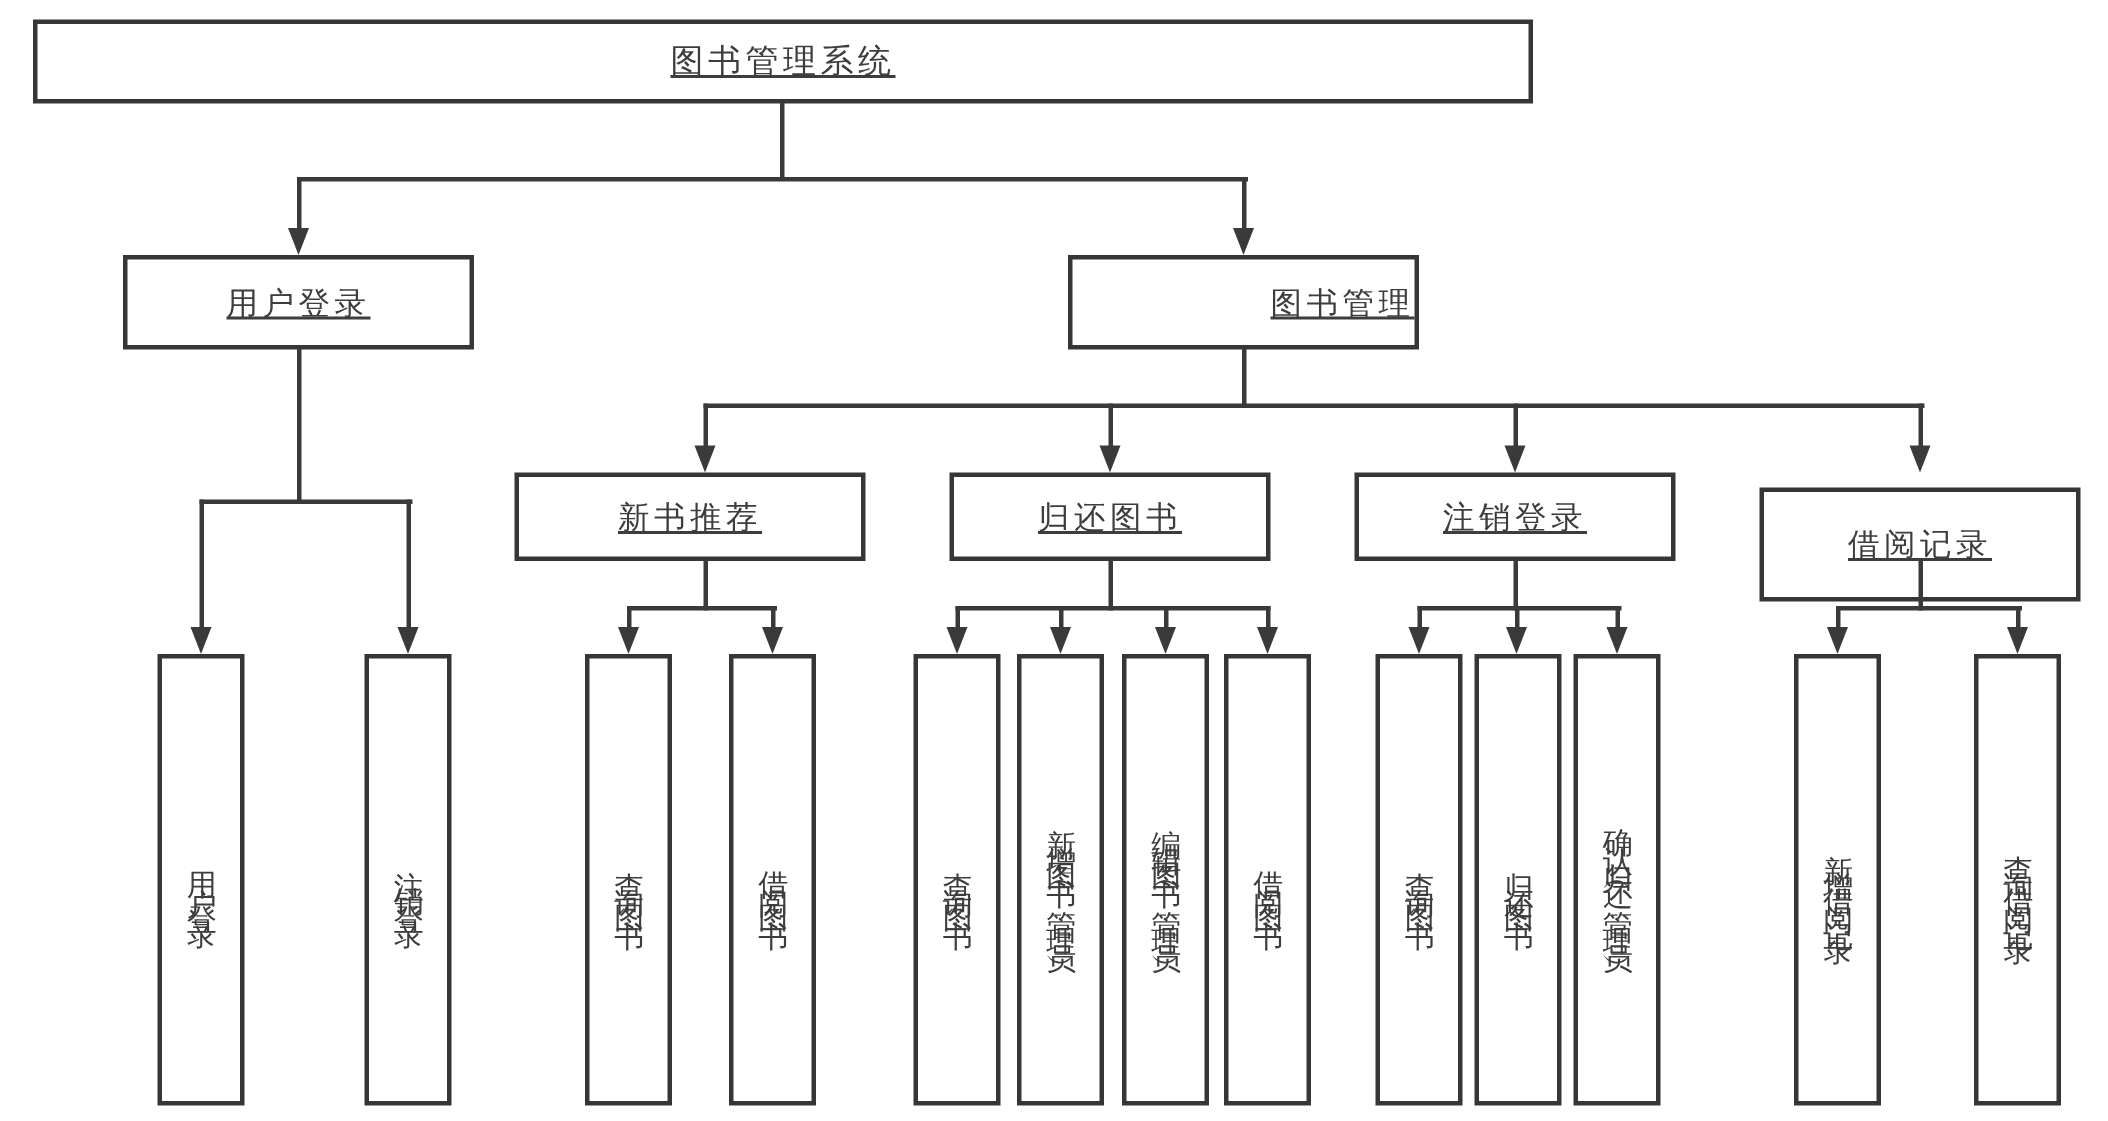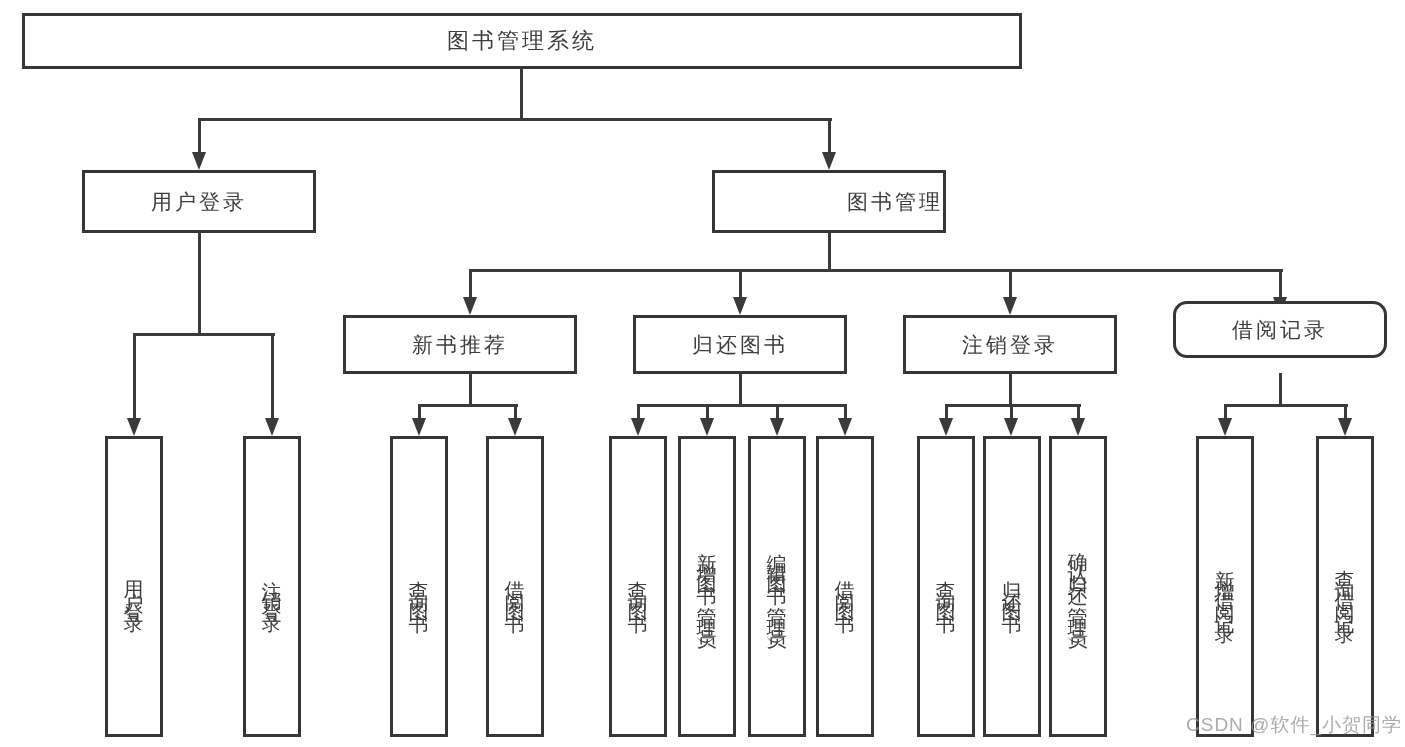--- a/index.html
+++ b/index.html
@@ -5,21 +5,21 @@
   html,body{margin:0;padding:0;background:#fff;}
   .canvas{
     position:relative;width:1405px;height:747px;background:#ffffff;overflow:hidden;
     font-family:"Liberation Sans","DejaVu Sans",sans-serif;color:#3d3d3d;
   }
   
   .hbox,.vbox{
     position:absolute;box-sizing:border-box;background:#ffffff;
     border:3px solid #363636;display:flex;align-items:center;justify-content:center;
   }
-  .hbox{font-size:21px;letter-spacing:3px;}
+  .hbox{font-size:21px;letter-spacing:3px;text-decoration:underline;}
   .hbox.root{font-size:22px;}
   .vbox{width:58px;height:301px;top:436px;}
   .vbox span{writing-mode:vertical-rl;font-size:20px;letter-spacing:11px;line-height:1;}
   
   .hl{position:absolute;height:3px;background:#3a3a3a;}
   .vl{position:absolute;width:3px;background:#3a3a3a;}
   .ar{position:absolute;width:0;height:0;
       border-left:7px solid transparent;border-right:7px solid transparent;
       border-top:18px solid #3a3a3a;}
   
@@ -71,21 +71,21 @@
 
   <div class="hbox" style="left:343px;top:315px;width:234px;height:59px;">
     <span>新书推荐</span>
   </div>
   <div class="hbox" style="left:633px;top:315px;width:214px;height:59px;">
     <span>归还图书</span>
   </div>
   <div class="hbox" style="left:903px;top:315px;width:214px;height:59px;">
     <span>注销登录</span>
   </div>
-  <div class="hbox" style="left:1173px;top:301px;width:214px;height:57px;border-radius:14px;">
+  <div class="hbox" style="left:1173px;top:325px;width:214px;height:76px;">
     <span>借阅记录</span>
   </div>
 
   <div class="vl" style="left:469px;top:373px;height:34px;"></div>
   <div class="hl" style="left:418px;top:404px;width:100px;"></div>
   <div class="vl" style="left:418px;top:404px;height:16px;"></div>
   <div class="ar" style="left:412px;top:418px;"></div>
   <div class="vl" style="left:514px;top:404px;height:16px;"></div>
   <div class="ar" style="left:508px;top:418px;"></div>
 
@@ -153,15 +153,14 @@
     <span>确认归还（管理员）</span>
   </div>
 
   <div class="vbox" style="left:1196px;">
     <span>新增借阅记录</span>
   </div>
   <div class="vbox" style="left:1316px;">
     <span>查询借阅记录</span>
   </div>
 
-  <div class="watermark">CSDN @软件_小贺同学</div>
 
 </div>
 
 </body></html>

